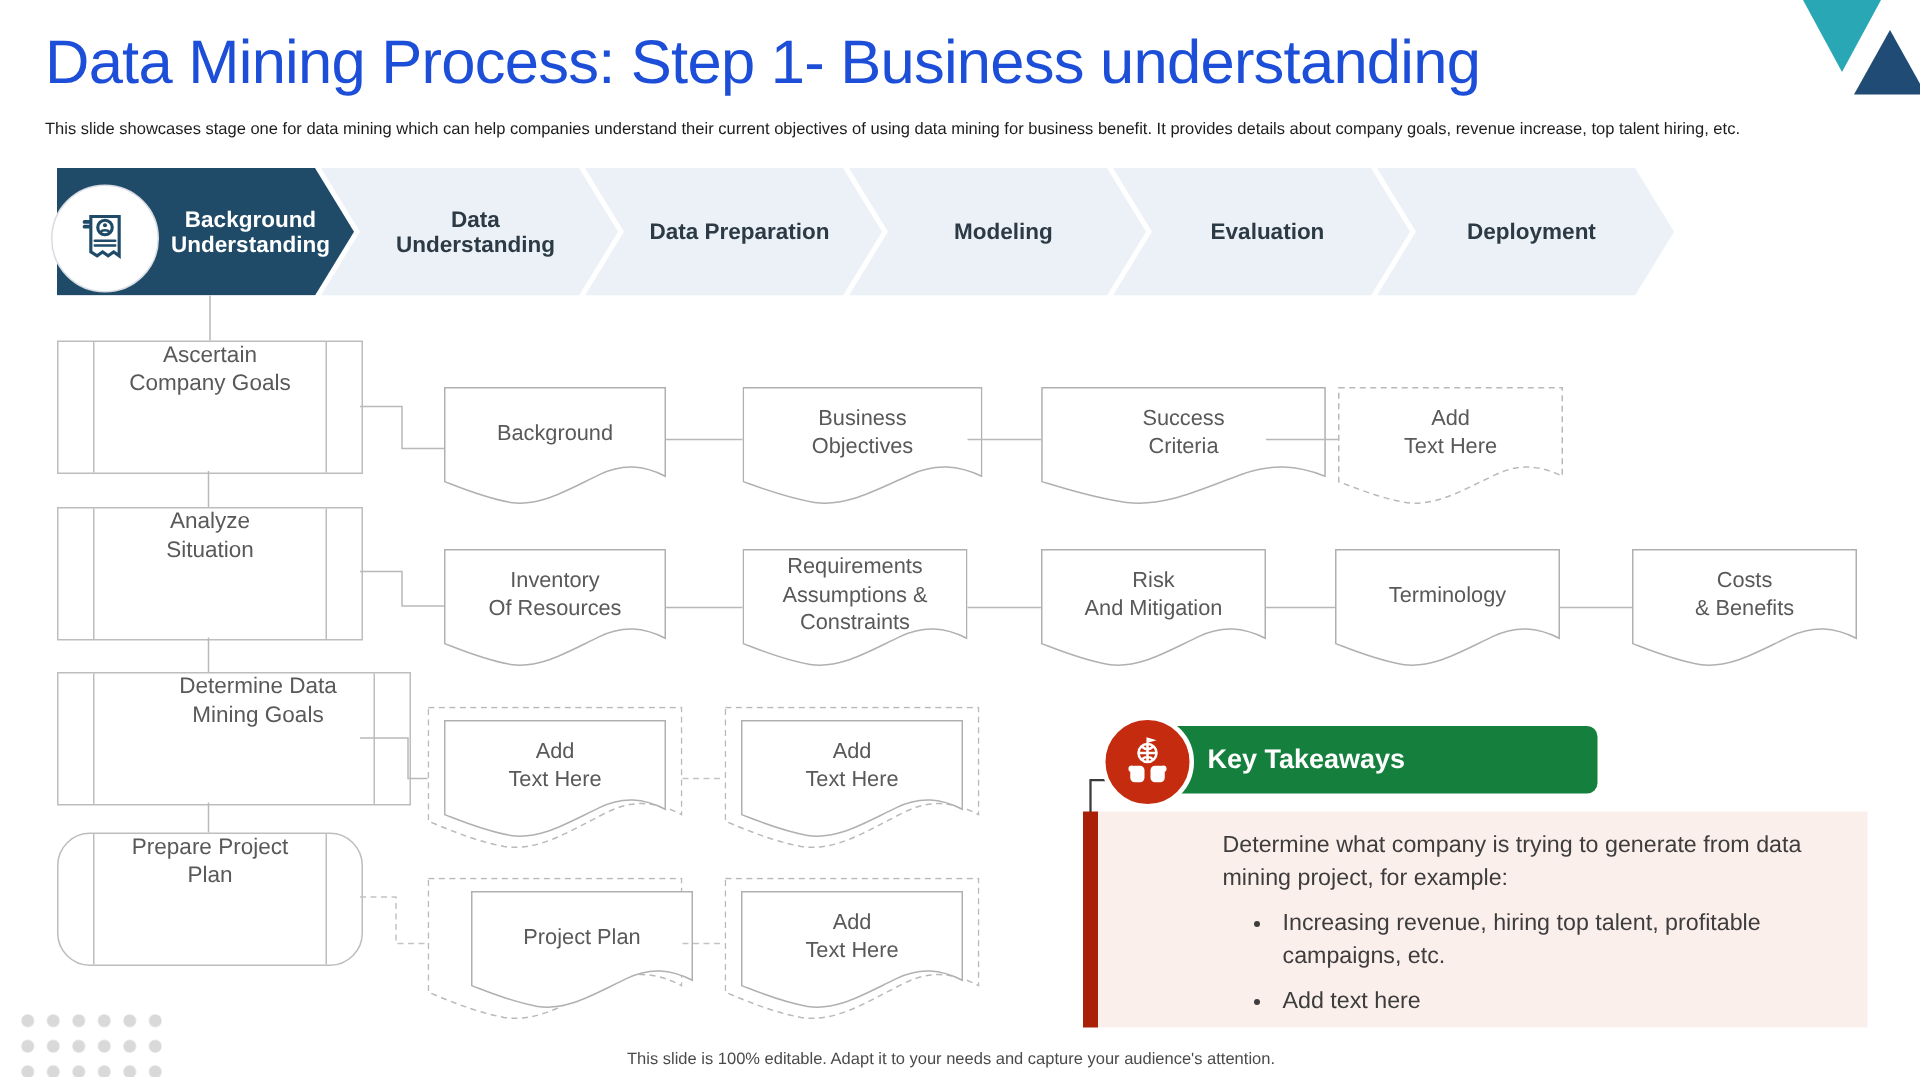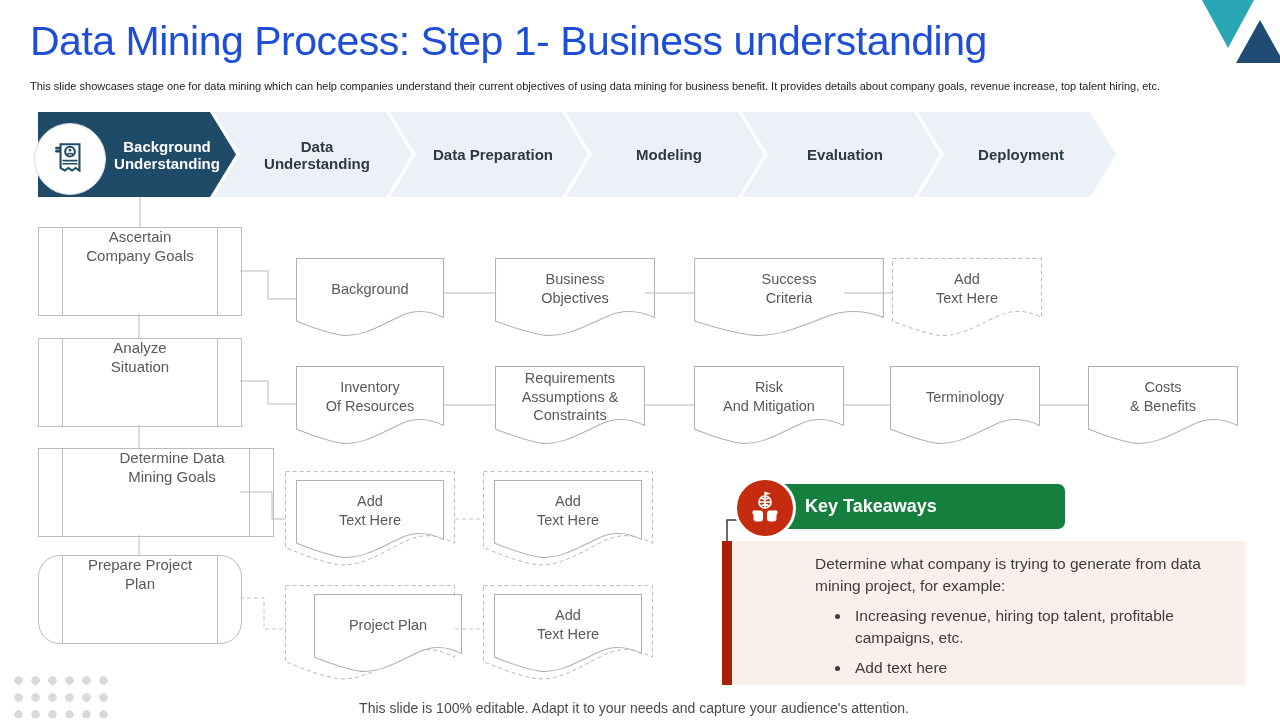--- a/index.html
+++ b/index.html
@@ -43,21 +43,21 @@
   .kt-icon{position:absolute;left:734px;top:477px;width:62px;height:62px;border-radius:50%;
     background:#C52B0E;border:3px solid #ffffff;box-sizing:border-box;z-index:6;
     display:flex;align-items:center;justify-content:center;}
   .kt-panel{position:absolute;left:732px;top:541px;width:513px;height:144px;background:#FBEFEB;}
   .kt-bar{position:absolute;left:722px;top:541px;width:10px;height:144px;background:#A82005;}
   .kt-text{position:absolute;left:815px;top:553px;width:410px;font-size:15.5px;color:#3d3d3d;line-height:1.45;}
   .kt-text ul{margin:7px 0 0 18px;padding:0 0 0 18px;}
   .kt-text li{margin-bottom:7px;padding-left:4px;}
   
   .connectors{position:absolute;inset:0;pointer-events:none;}
-  .footer{position:absolute;left:0;right:12px;top:700px;text-align:center;font-size:14px;color:#4a4a4a;}
+  .footer{position:absolute;left:0;right:12px;top:700px;text-align:center;font-size:11px;color:#4a4a4a;}
   .dots{position:absolute;left:6px;top:668px;width:102px;height:50px;
     background-image:radial-gradient(circle,#d9d9d9 4px,transparent 4.5px);
     background-size:17px 17px;background-position:4px 4px;}
 </style>
 </head>
 <body>
 
 <div class="slide">
 
   <div class="title">Data Mining Process: Step 1- Business understanding</div>

